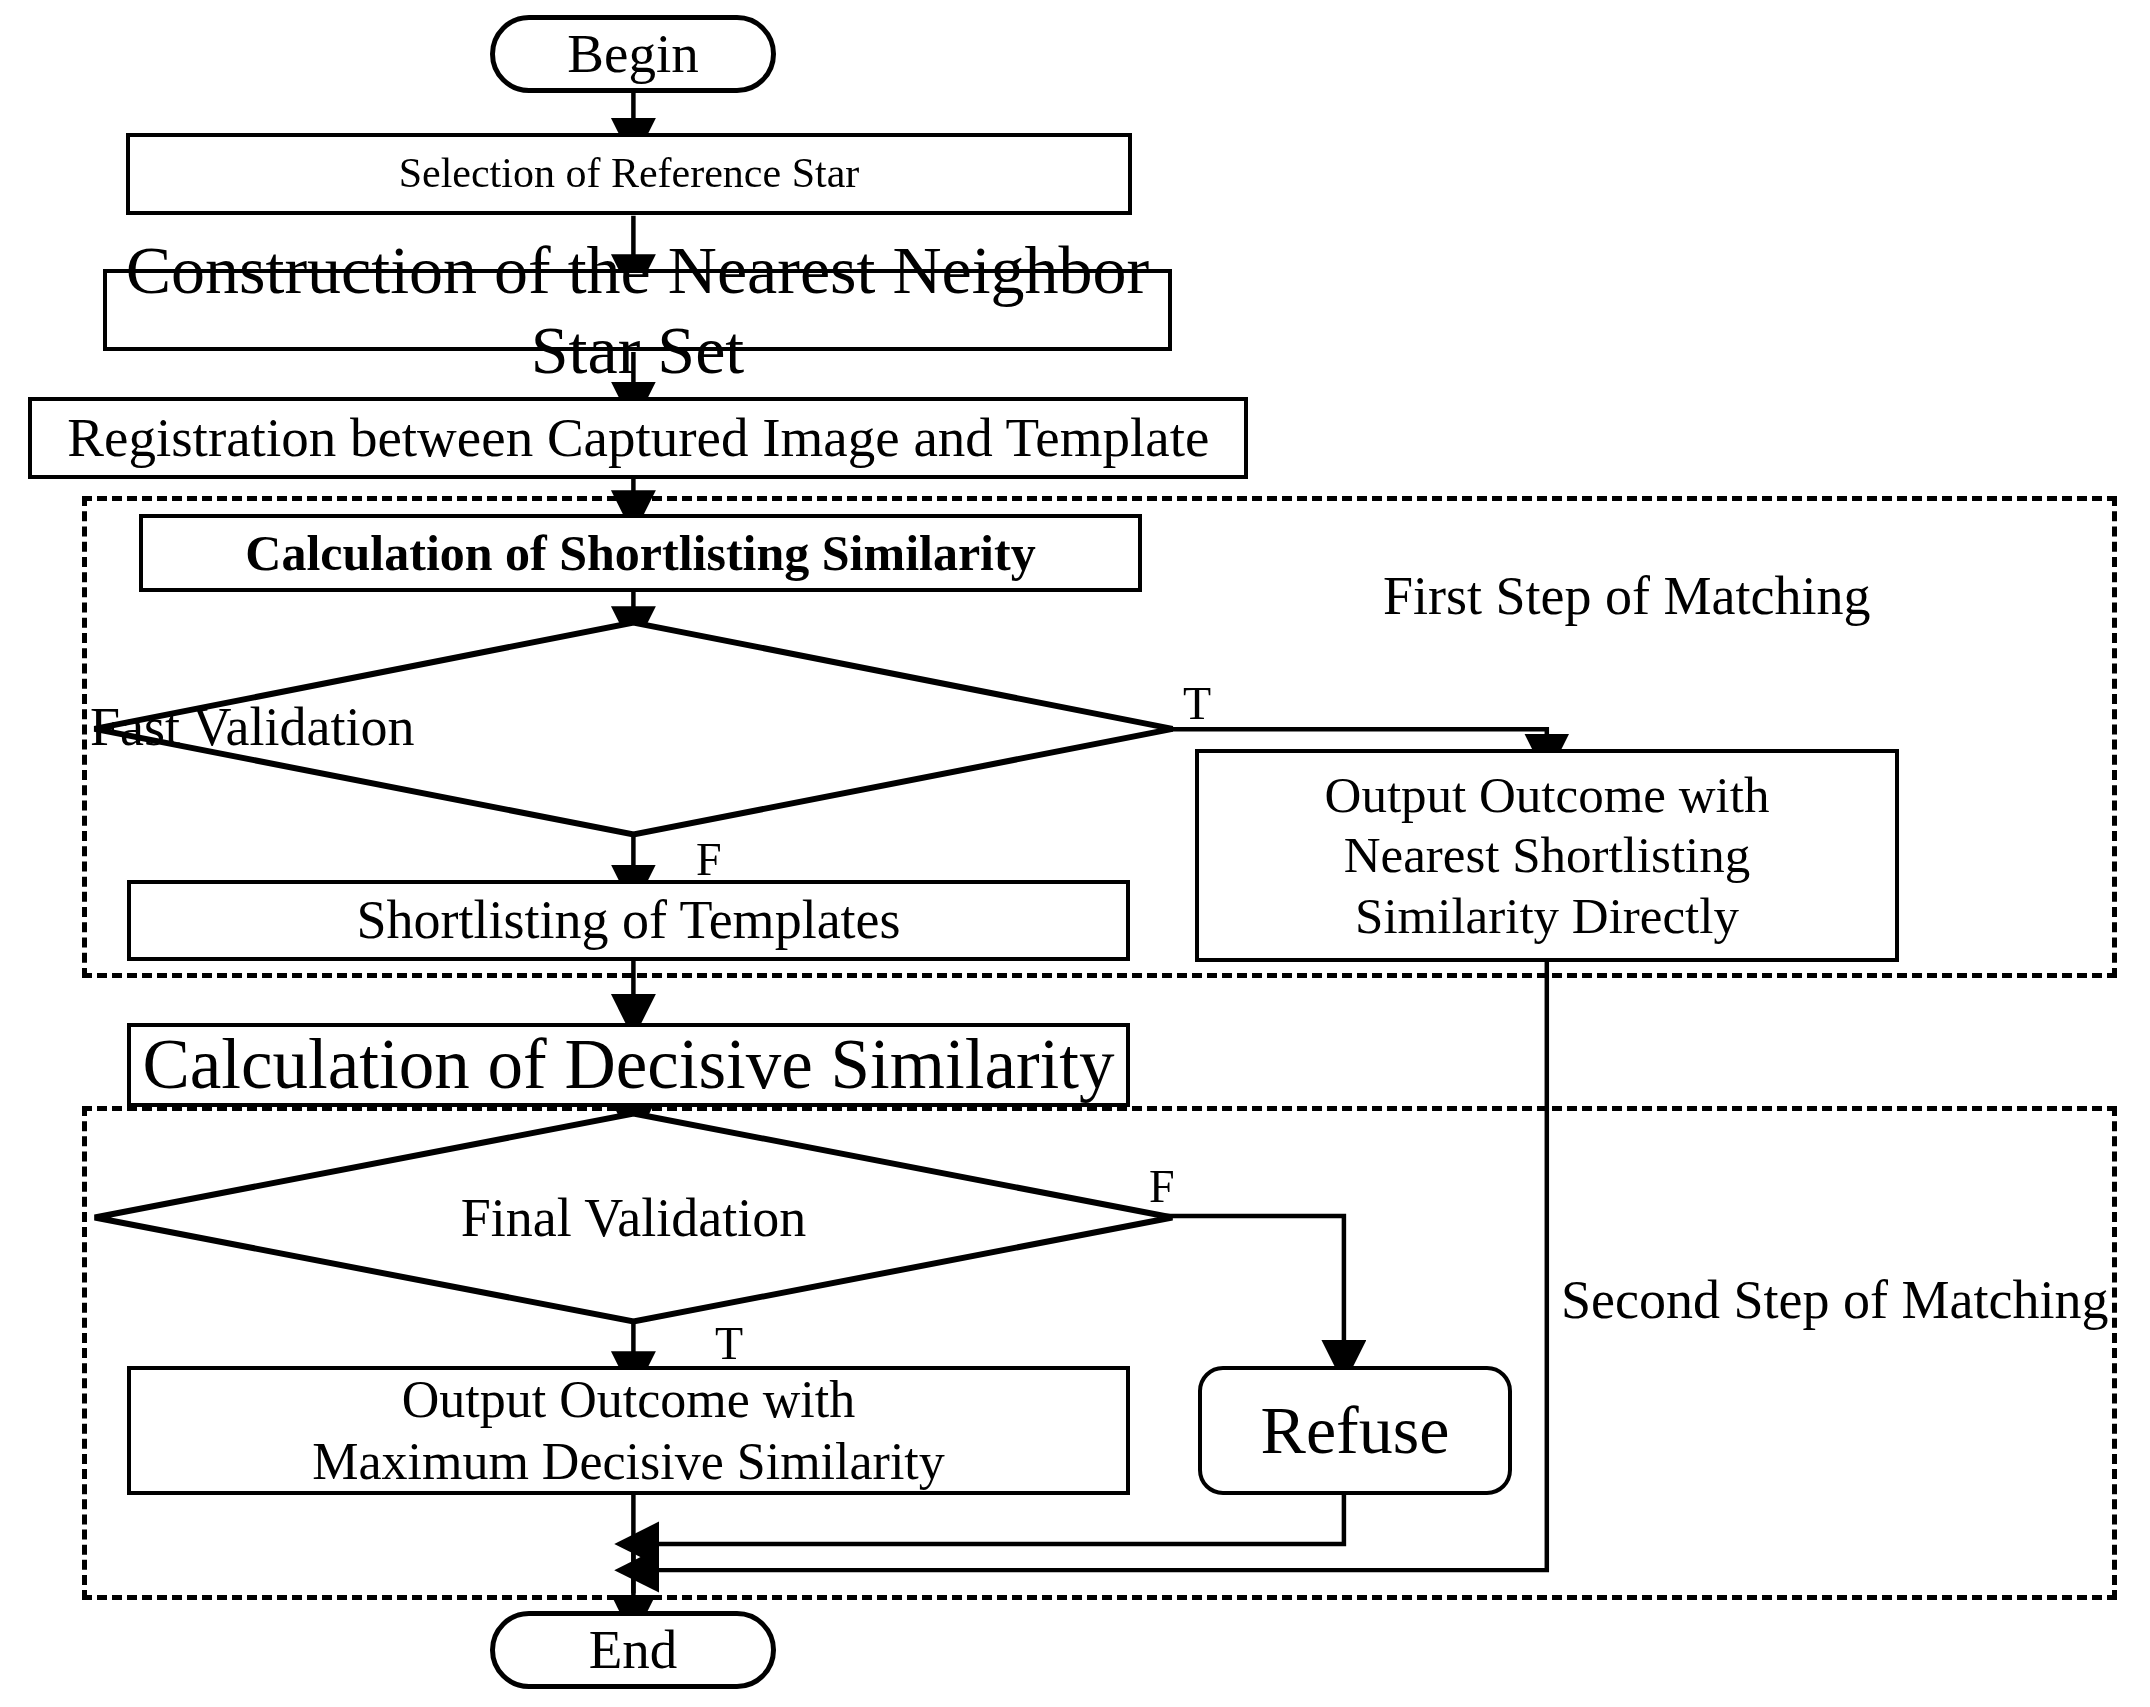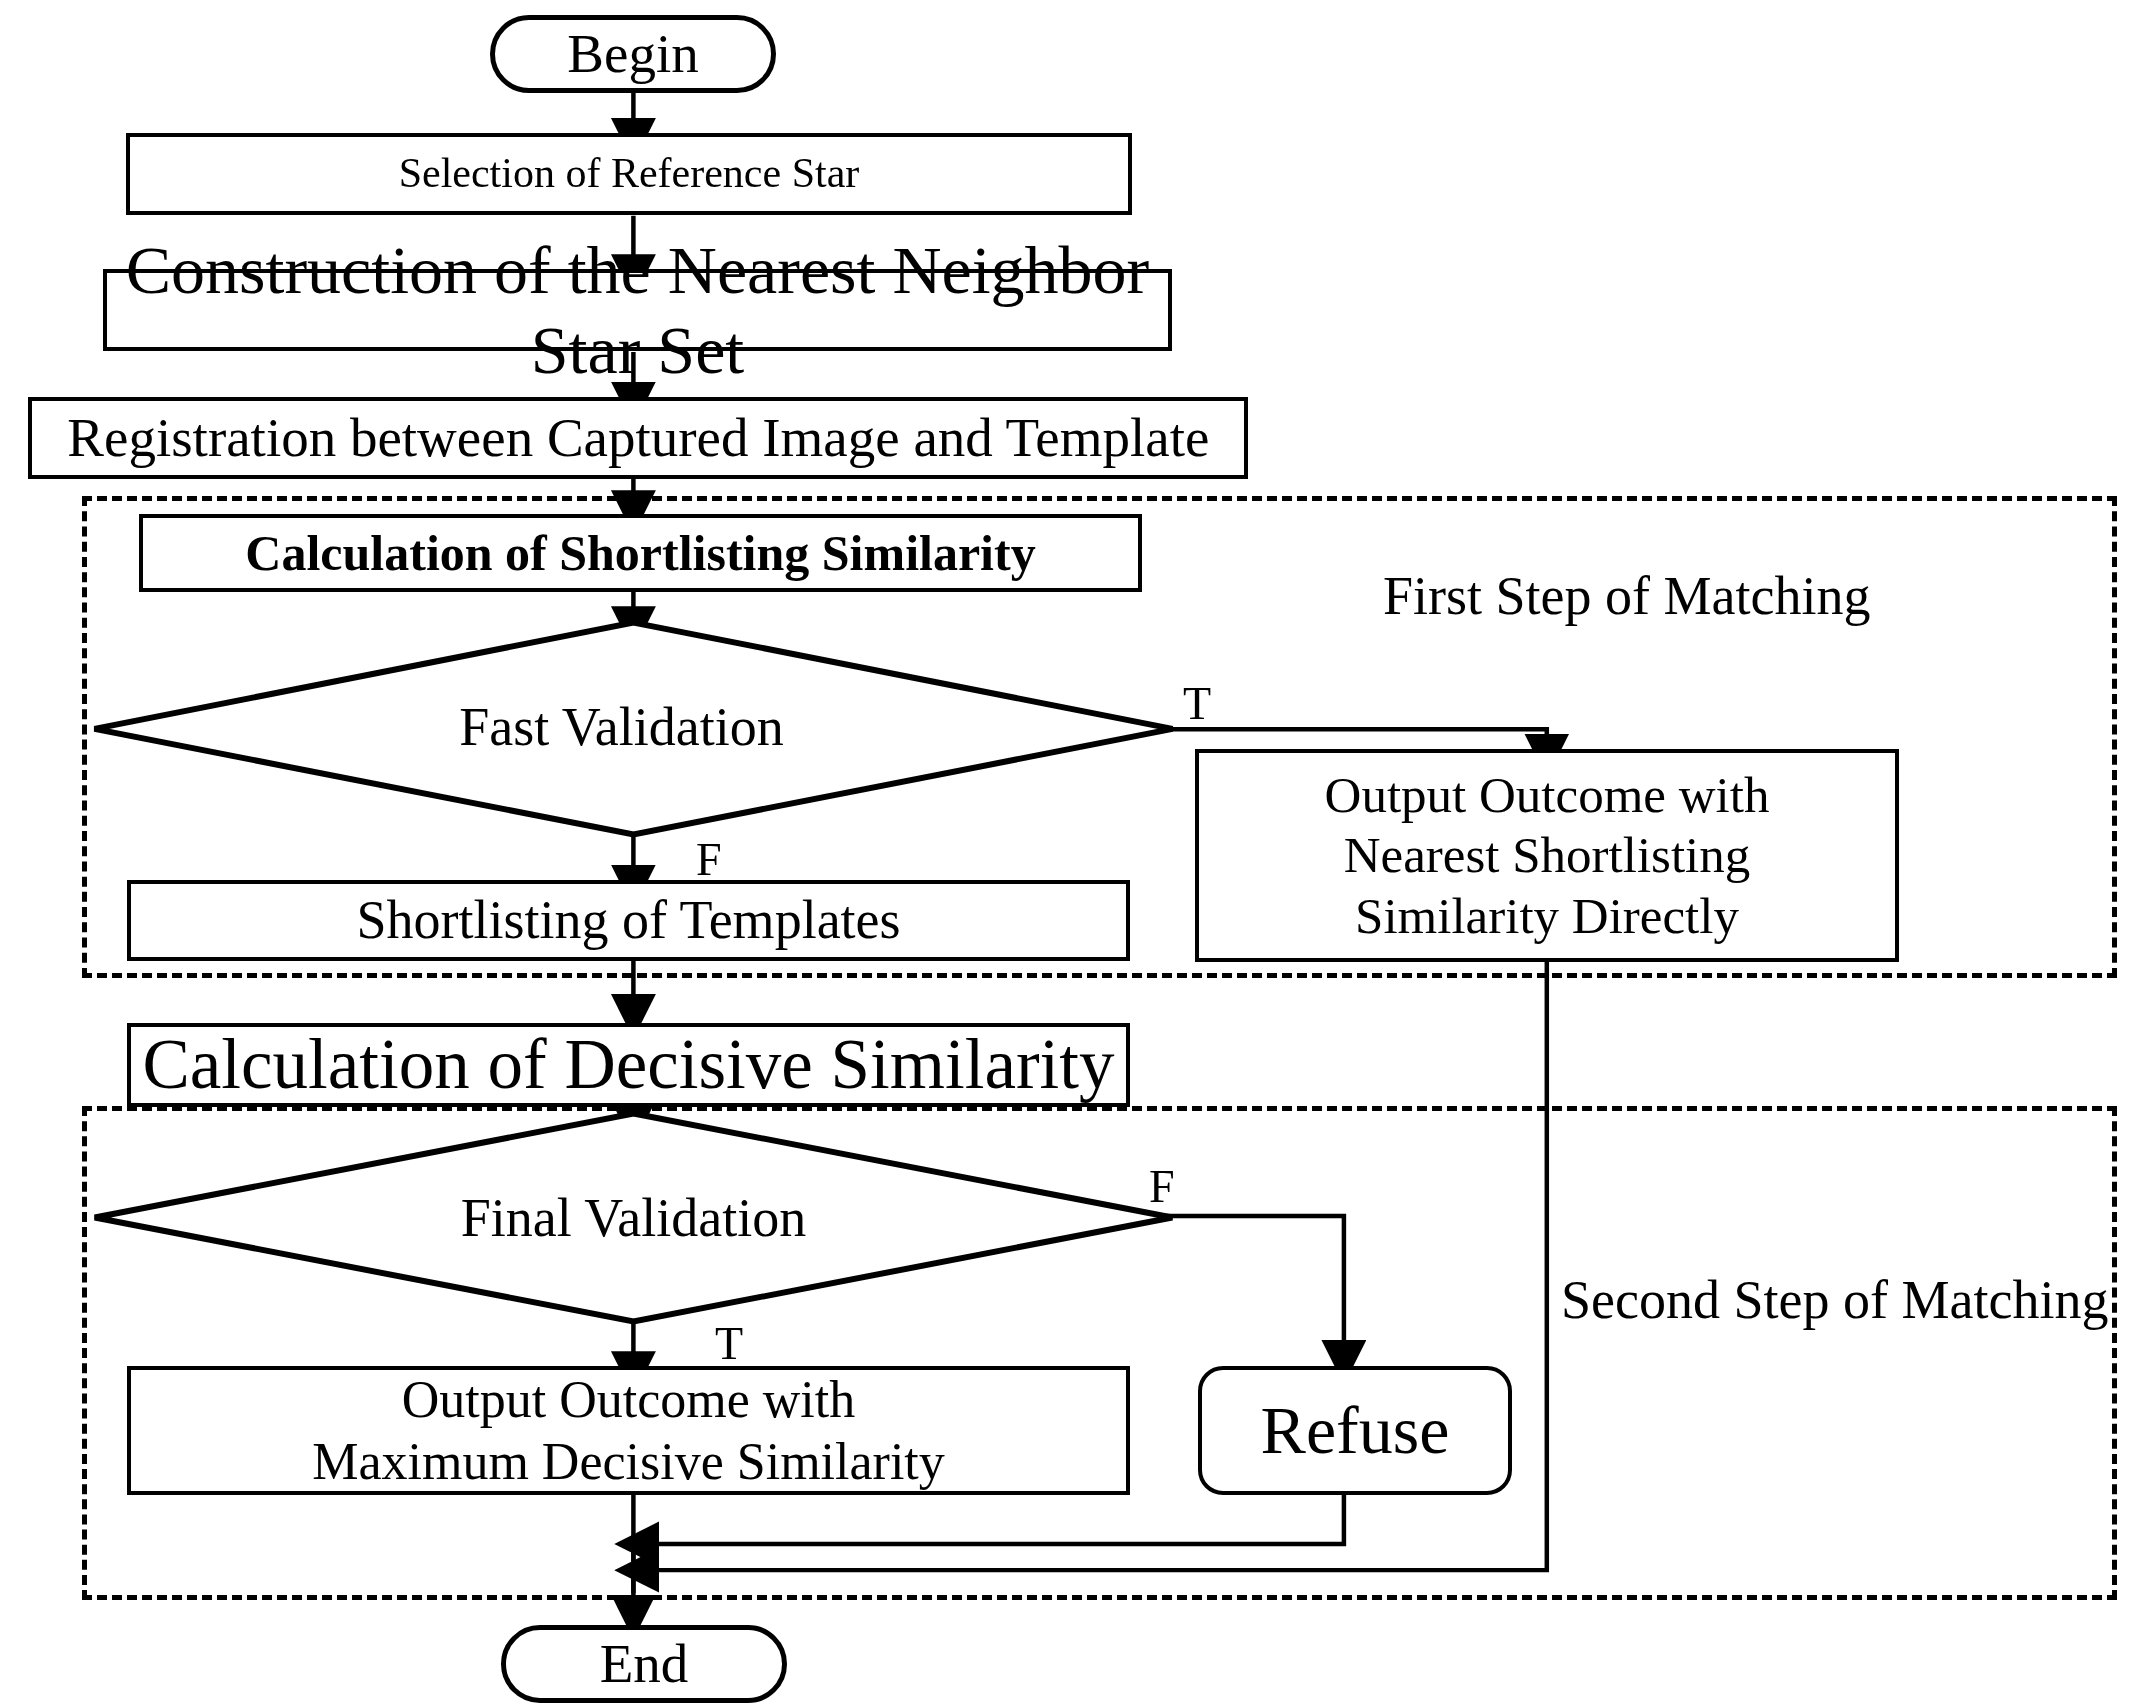--- a/index.html
+++ b/index.html
@@ -80,21 +80,21 @@
     <span>Registration between Captured Image and Template</span>
   </div>
 
   <div class="node proc" style="left:139px;top:514px;width:1003px;height:78px;font-size:50px;font-weight:bold;">
     <span>Calculation of Shortlisting Similarity</span>
   </div>
 
   <svg style="position:absolute;left:90px;top:618px;width:1087px;height:221px;" viewBox="0 0 1452 295" width="1087" height="221">
     <polygon points="726,6 1446,148 726,289 6,148" fill="#fff" stroke="#000" stroke-width="8"></polygon>
   </svg>
-  <div class="lbl" style="left:78px;top:696px;width:1087px;text-align:center;font-size:54px;">Fast Validation</div>
+  <div class="lbl" style="left:90px;top:696px;width:1087px;font-size:54px;">Fast Validation</div>
 
   <div class="node proc" style="left:127px;top:880px;width:1003px;height:81px;font-size:54px;">
     <span>Shortlisting of Templates</span>
   </div>
 
   <div class="node proc" style="left:1195px;top:749px;width:704px;height:213px;font-size:51px;flex-direction:column;">
     <span>Output Outcome with</span>
     <span>Nearest Shortlisting</span>
     <span>Similarity Directly</span>
   </div>
@@ -110,21 +110,21 @@
 
   <div class="node proc" style="left:127px;top:1366px;width:1003px;height:129px;font-size:52px;flex-direction:column;">
     <span>Output Outcome with</span>
     <span>Maximum Decisive Similarity</span>
   </div>
 
   <div class="node proc" style="left:1198px;top:1366px;width:314px;height:129px;font-size:68px;border-radius:25px;">
     <span>Refuse</span>
   </div>
 
-  <div class="node term" style="left:501px;top:1611px;width:286px;height:78px;font-size:55px;margin-top:14px;">
+  <div class="node term" style="left:490px;top:1611px;width:286px;height:78px;font-size:55px;">
     <span>End</span>
   </div>
 
   <div class="edge-lbl" style="left:1183px;top:681px;">T</div>
   <div class="edge-lbl" style="left:696px;top:837px;">F</div>
   <div class="edge-lbl" style="left:1149px;top:1164px;">F</div>
   <div class="edge-lbl" style="left:715px;top:1321px;">T</div>
 
   <div class="group-lbl" style="left:1383px;top:569px;">First Step of Matching</div>
   <div class="group-lbl" style="left:1561px;top:1273px;text-align:center;">Second Step of Matching</div>

